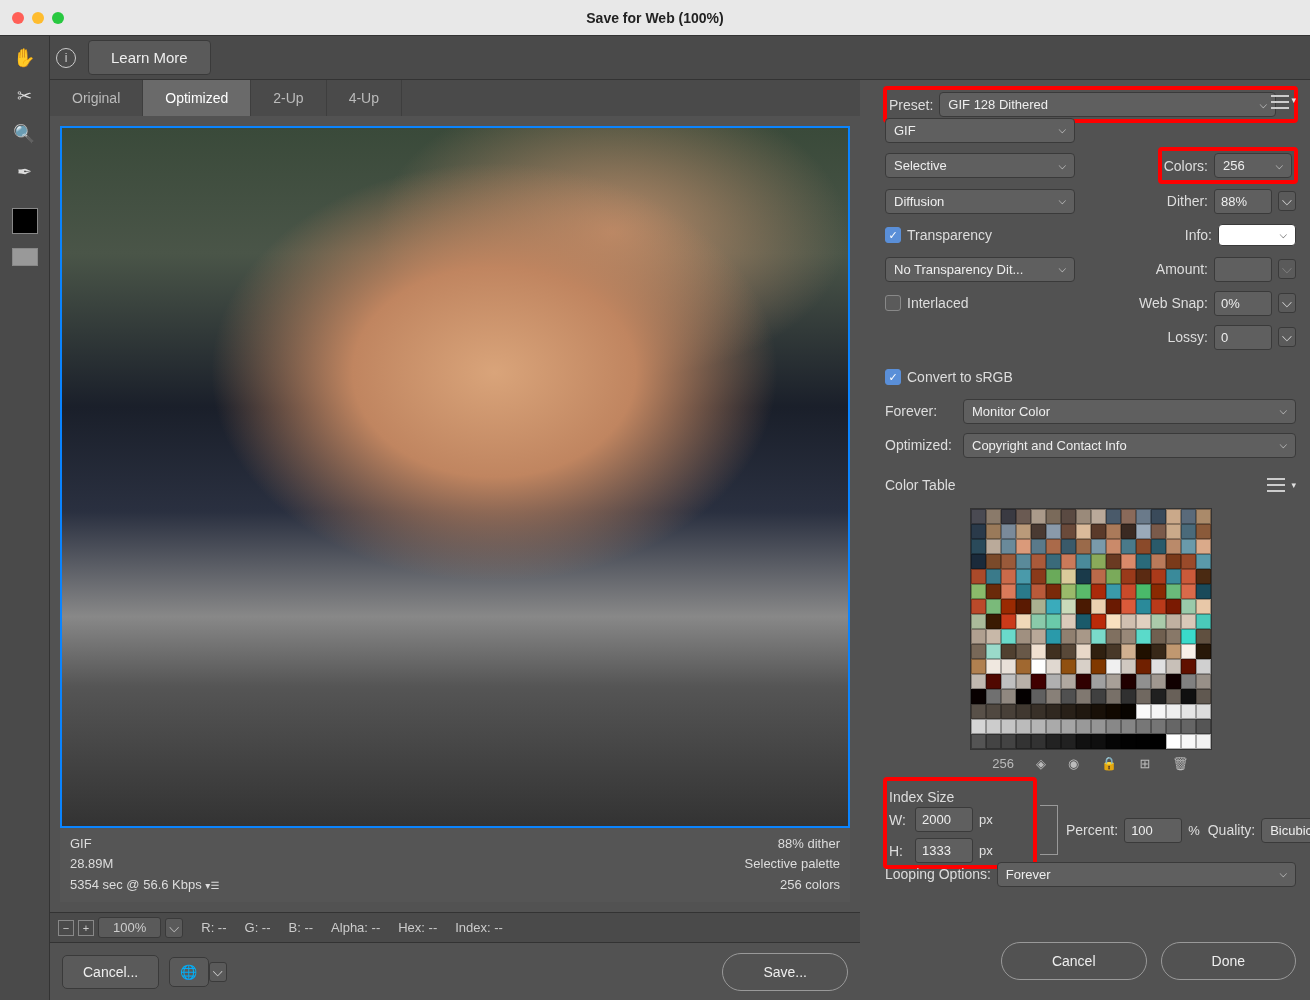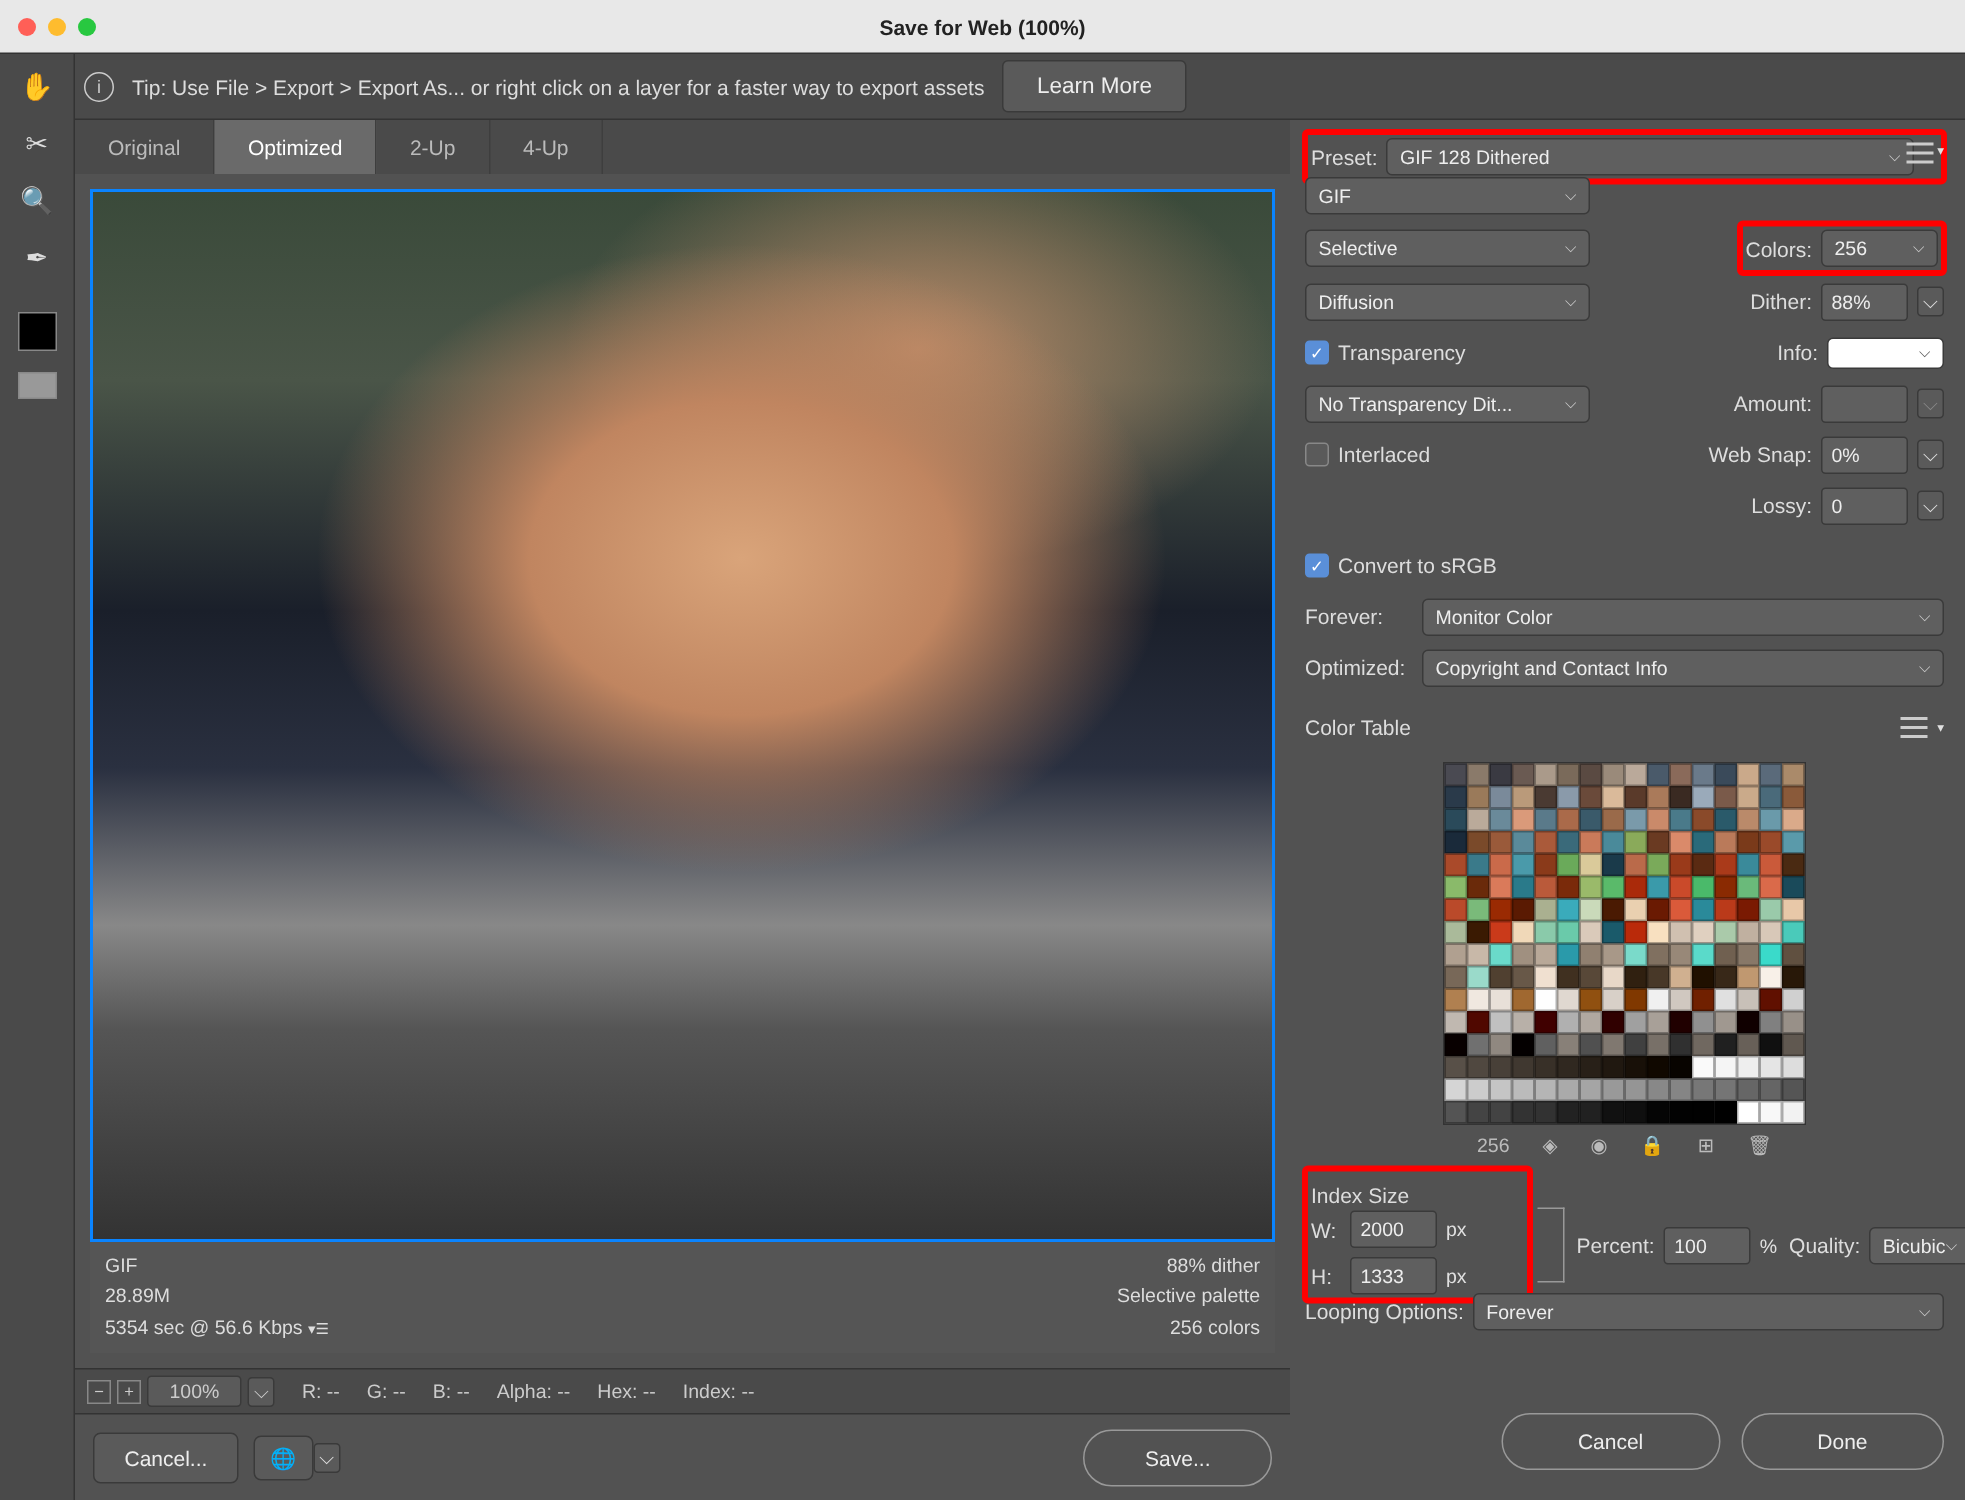--- a/index.html
+++ b/index.html
@@ -10,21 +10,21 @@
 .tl.red{background:#ff5f57;} .tl.yel{background:#febc2e;} .tl.grn{background:#28c840;}
 .title { position:absolute; left:50%; transform:translateX(-50%); font-weight:600; color:#222; font-size:14px; }
 .tipbar { height:44px; background:#4a4a4a; display:flex; align-items:center; padding:0 10px 0 56px; gap:12px; border-bottom:1px solid #333; }
 .tipbar .info-icon{width:20px;height:20px;border:1.5px solid #ccc;border-radius:50%;display:flex;align-items:center;justify-content:center;font-size:12px;color:#ccc;}
 .tipbar .tip{color:#ddd; font-size:14px;}
 .learn{background:#5a5a5a;border:1px solid #3a3a3a;color:#eee;padding:8px 22px;border-radius:4px;font-size:15px;}
 .toolstrip { position:absolute; left:0; top:36px; width:50px; bottom:0; background:#4a4a4a; border-right:1px solid #333; display:flex; flex-direction:column; align-items:center; padding-top:10px; gap:14px;}
 .tool{width:28px;height:24px;display:flex;align-items:center;justify-content:center;color:#ddd;font-size:18px;}
 .swatch{width:26px;height:26px;background:#000;border:1px solid #888;margin-top:10px;}
 .swatch2{width:26px;height:18px;background:#999;border:1px solid #888;}
-.main { position:absolute; left:50px; top:80px; right:0; bottom:0; display:flex; }
+.main { position:absolute; left:50px; top:80px; right:0; bottom:0; display:flex;gap:15px; }
 .leftpane { width:810px; display:flex; flex-direction:column; background:#535353; }
 .tabs { display:flex; background:#4a4a4a; height:36px; align-items:stretch; }
 .tab { padding:0 22px; display:flex; align-items:center; color:#bbb; font-size:14px; border-right:1px solid #3e3e3e;}
 .tab.active{background:#6a6a6a;color:#fff;}
 .canvas-wrap{flex:1;padding:10px;background:#525252;display:flex;flex-direction:column;}
 .canvas{flex:1;border:2px solid #0a84ff;background:#777;position:relative;overflow:hidden;}
 .info-strip{background:#555;padding:6px 10px;display:flex;justify-content:space-between;color:#ddd;font-size:13px;line-height:1.6;}
 .readout{background:#4a4a4a;height:30px;display:flex;align-items:center;padding:0 8px;gap:18px;color:#ccc;font-size:13px;border-top:1px solid #333;}
 .readout .zoomgrp{display:flex;align-items:center;gap:4px;}
 .sq{width:16px;height:16px;border:1px solid #888;display:flex;align-items:center;justify-content:center;font-size:11px;}
@@ -79,21 +79,20 @@
   <div class="tool">✋</div>
   <div class="tool">✂</div>
   <div class="tool">🔍</div>
   <div class="tool">✒</div>
   <div class="swatch"></div>
   <div class="swatch2"></div>
 </div>
 
 <div class="tipbar">
   <div class="info-icon">i</div>
-  <div class="tip">Tip: Use File &gt; Export &gt; Export As...  or right click on a layer for a faster way to export assets</div>
   <button class="learn">Learn More</button>
 </div>
 
 <div class="main">
   <div class="leftpane">
     <div class="tabs">
       <div class="tab">Original</div>
       <div class="tab active">Optimized</div>
       <div class="tab">2-Up</div>
       <div class="tab">4-Up</div>

